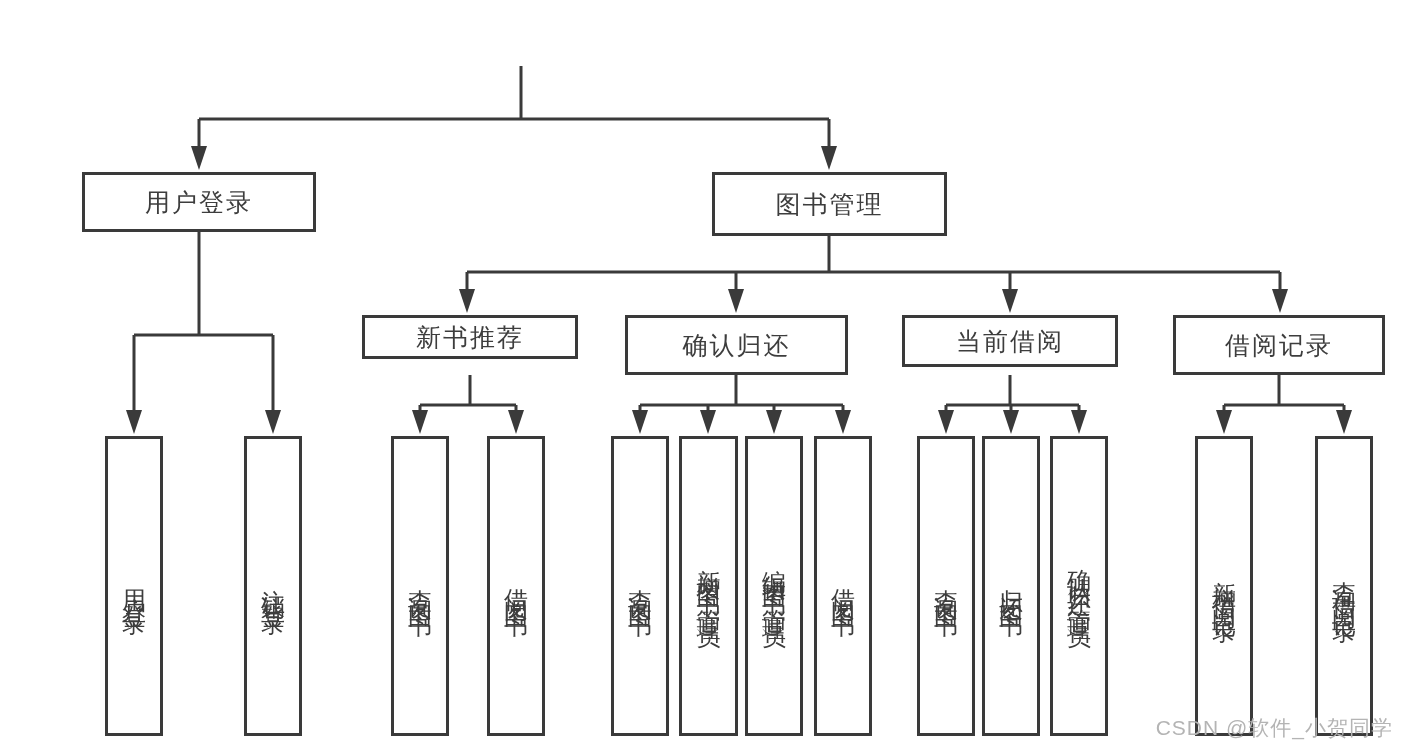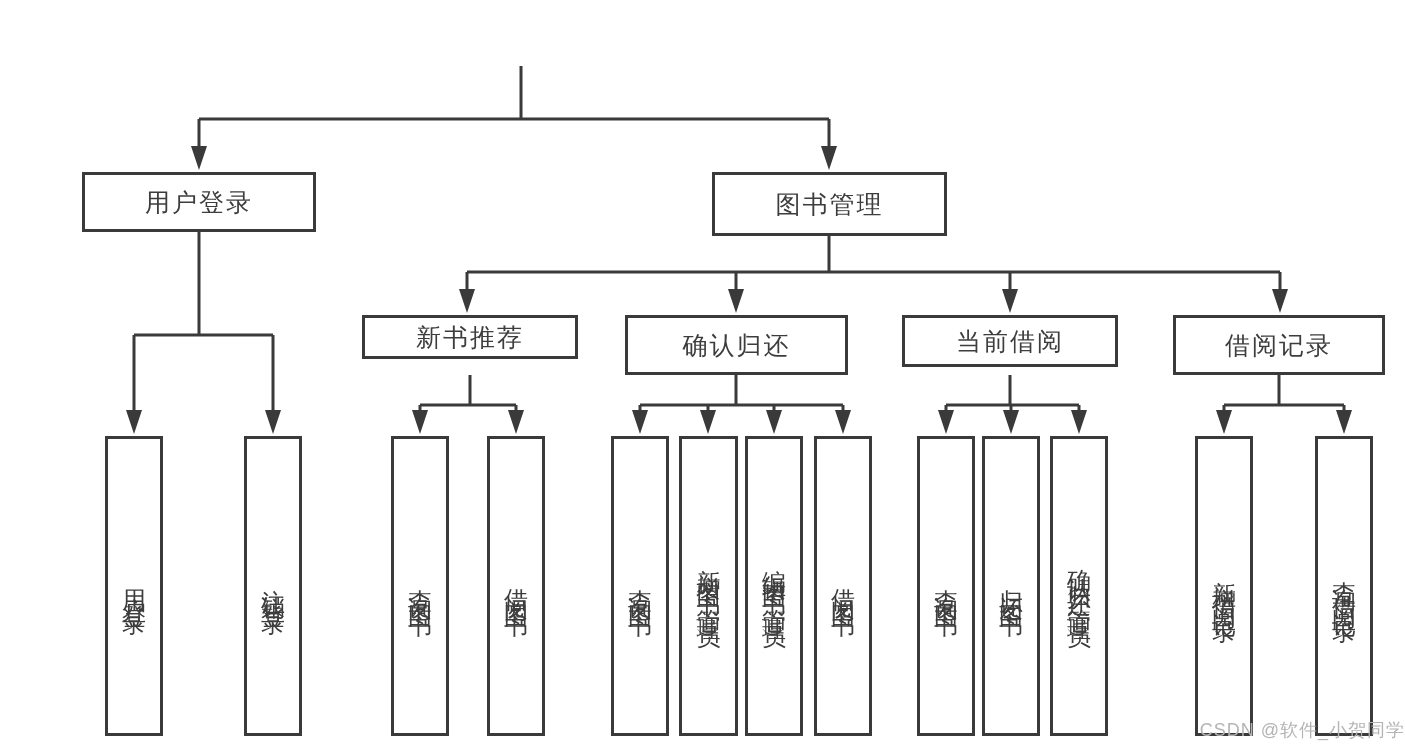--- a/index.html
+++ b/index.html
@@ -21,22 +21,22 @@
     font-size:25px;letter-spacing:2px;
     white-space:nowrap;
   }
   .node.leaf{
     writing-mode:vertical-lr;
     text-orientation:mixed;
     font-size:24px;letter-spacing:8px;
     line-height:1;
   }
   .watermark{
-    position:absolute;right:0;bottom:5px;
-    font-size:18px;letter-spacing:1px;
+    position:absolute;right:12px;bottom:5px;
+    font-size:21px;letter-spacing:1px;
     color:var(--watermark,#b4b4b4);
     white-space:nowrap;z-index:5;
   }
 </style>
 </head>
 <body>
 
 <div class="stage">
 
   <svg class="connectors" width="1405" height="747" viewBox="0 0 1405 747" aria-hidden="true">

